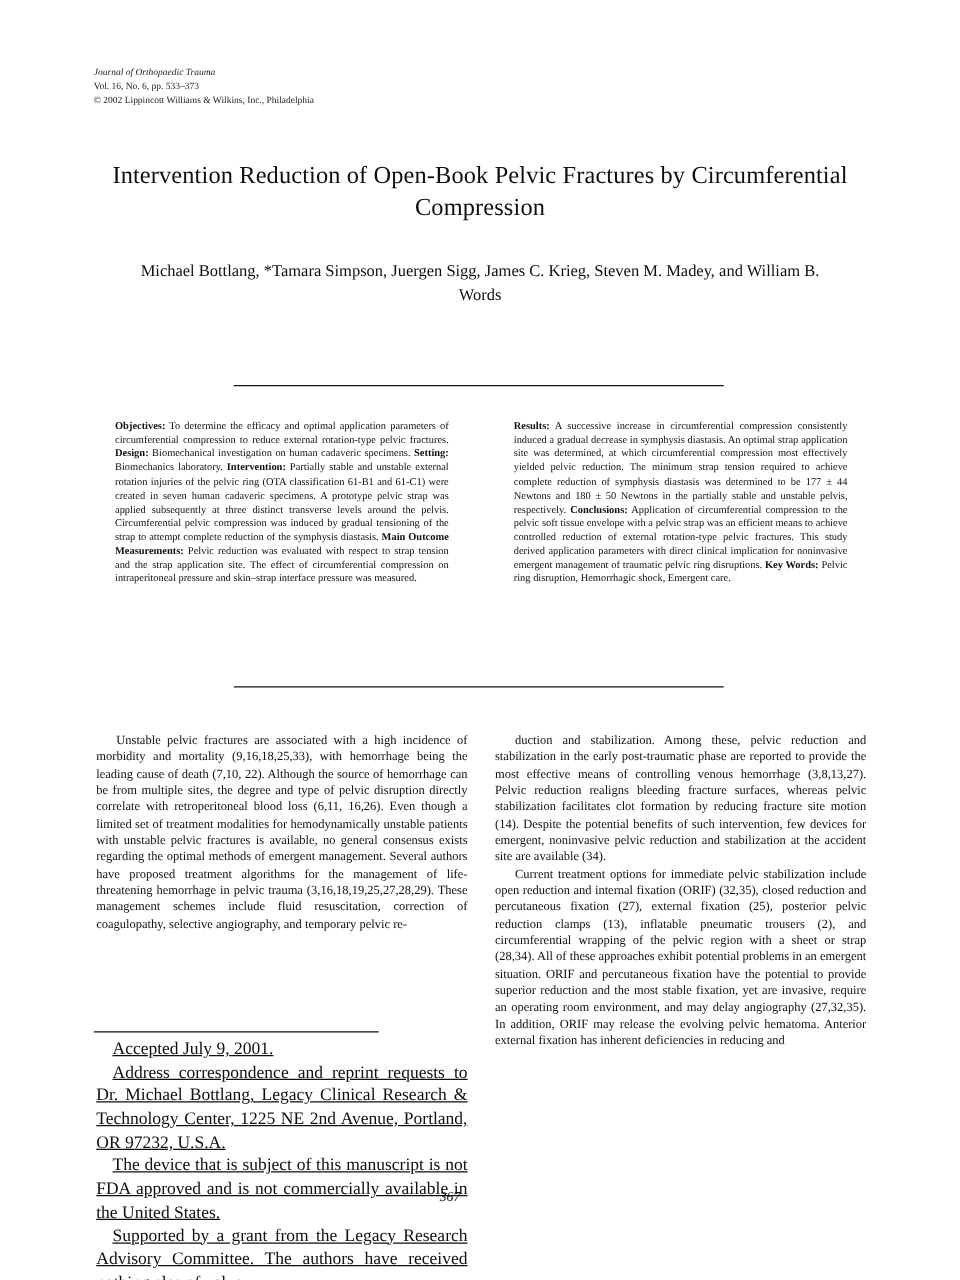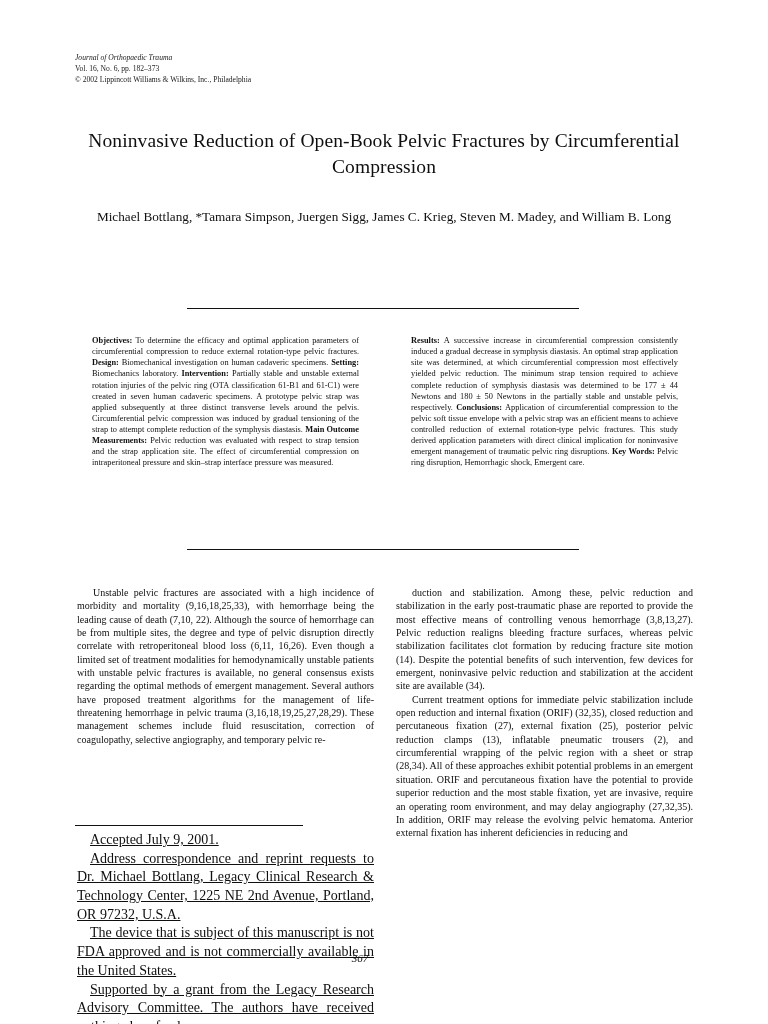--- a/index.html
+++ b/index.html
@@ -146,29 +146,29 @@
     margin-left: 16px;
   }
 </style>
 </head>
 <body>
 
 <div class="page">
 
   <div class="masthead">
     <div class="journal">Journal of Orthopaedic Trauma</div>
-    <div>Vol. 16, No. 6, pp. 182–373</div>
+    <div>Vol. 16, No. 6, pp. 533–373</div>
     <div>© 2002 Lippincott Williams &amp; Wilkins, Inc., Philadelphia</div>
   </div>
 
   <div class="title-block">
-    <h1 class="title">Noninvasive Reduction of Open-Book Pelvic Fractures by Circumferential Compression</h1>
-  </div>
-
-  <div class="authors">Michael Bottlang, *Tamara Simpson, Juergen Sigg, James C. Krieg, Steven M. Madey, and William B. Long</div>
+    <h1 class="title">Intervention Reduction of Open-Book Pelvic Fractures by Circumferential Compression</h1>
+  </div>
+
+  <div class="authors">Michael Bottlang, *Tamara Simpson, Juergen Sigg, James C. Krieg, Steven M. Madey, and William B. Words</div>
 
 
   <div class="rule rule-top"></div>
   <div class="rule rule-bottom"></div>
 
   <div class="abstract left">
     <div>
         <p><b>Objectives:</b><span> To determine the efficacy and optimal application parameters of circumferential compression to reduce external rotation-type pelvic fractures.</span> <b>Design:</b><span> Biomechanical investigation on human cadaveric specimens.</span> <b>Setting:</b><span> Biomechanics laboratory.</span> <b>Intervention:</b><span> Partially stable and unstable external rotation injuries of the pelvic ring (OTA classification 61-B1 and 61-C1) were created in seven human cadaveric specimens. A prototype pelvic strap was applied subsequently at three distinct transverse levels around the pelvis. Circumferential pelvic compression was induced by gradual tensioning of the strap to attempt complete reduction of the symphysis diastasis.</span> <b>Main Outcome Measurements:</b><span> Pelvic reduction was evaluated with respect to strap tension and the strap application site. The effect of circumferential compression on intraperitoneal pressure and skin–strap interface pressure was measured.</span> </p>
       </div>
   </div>

